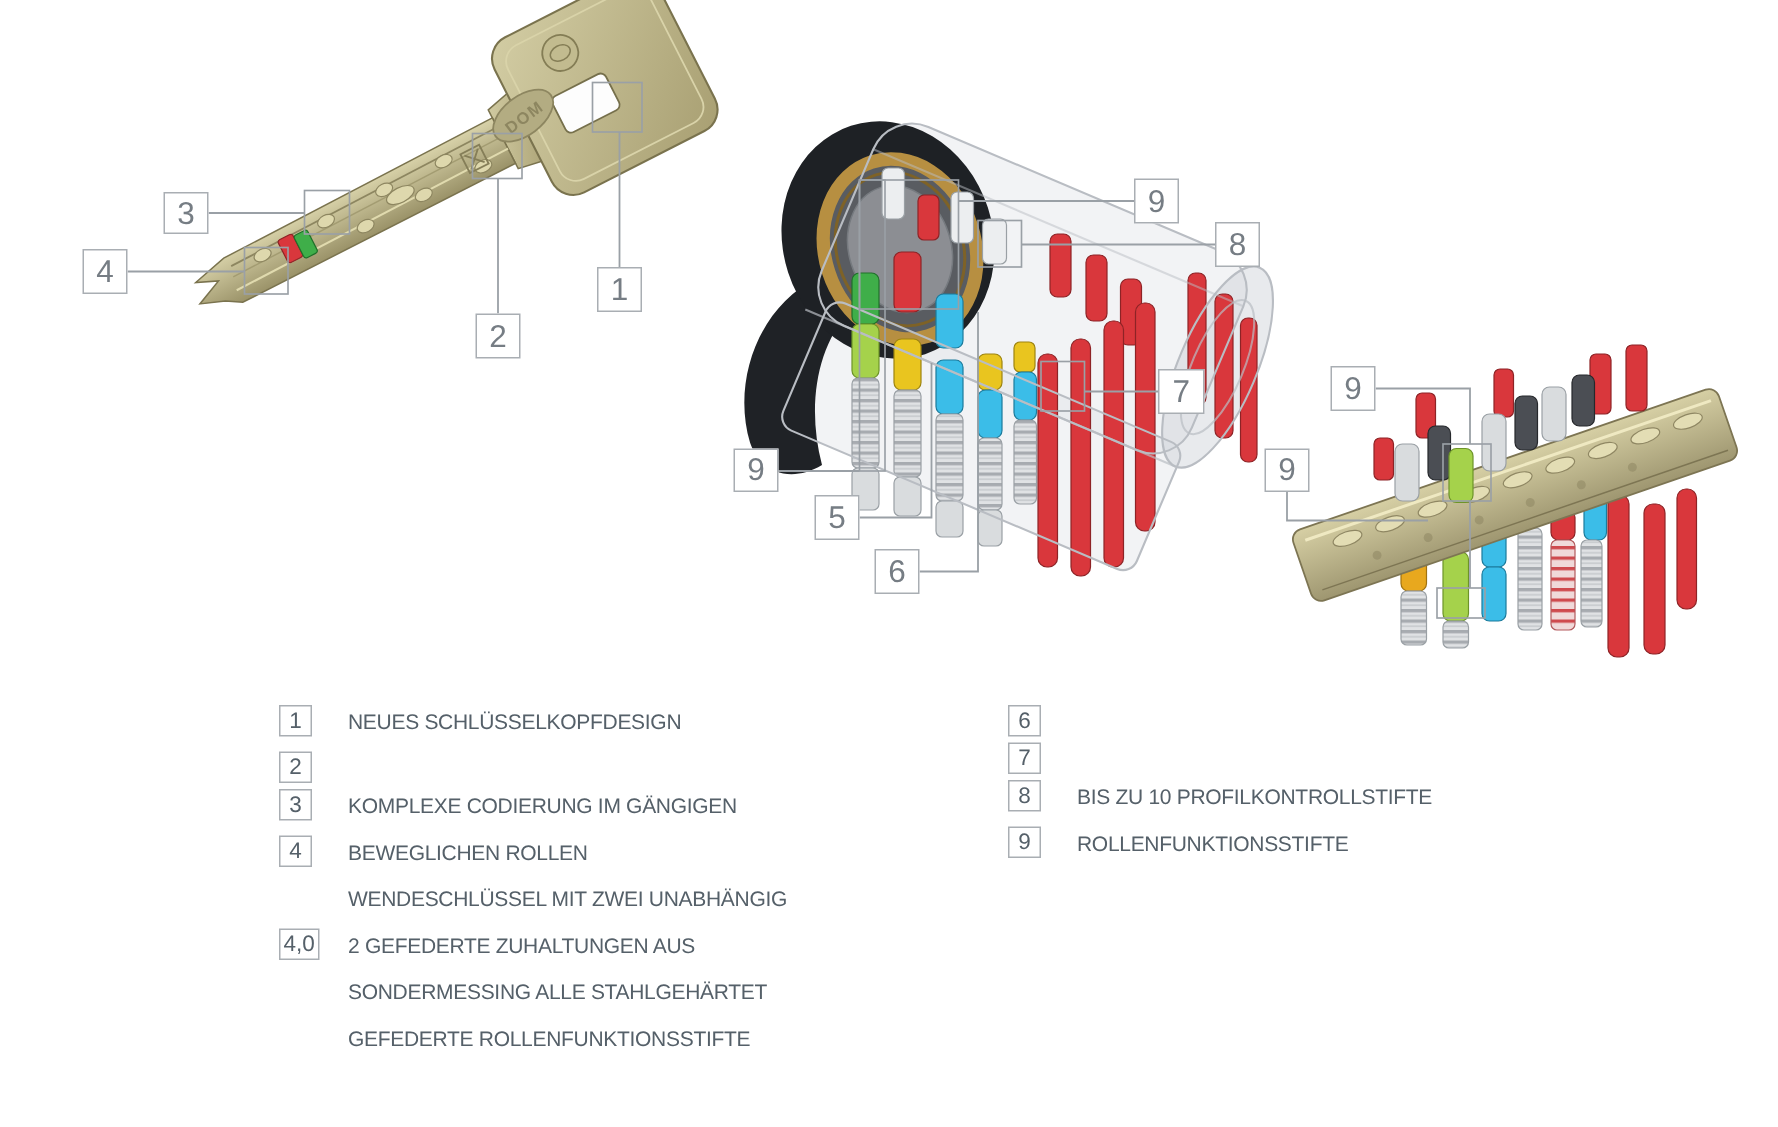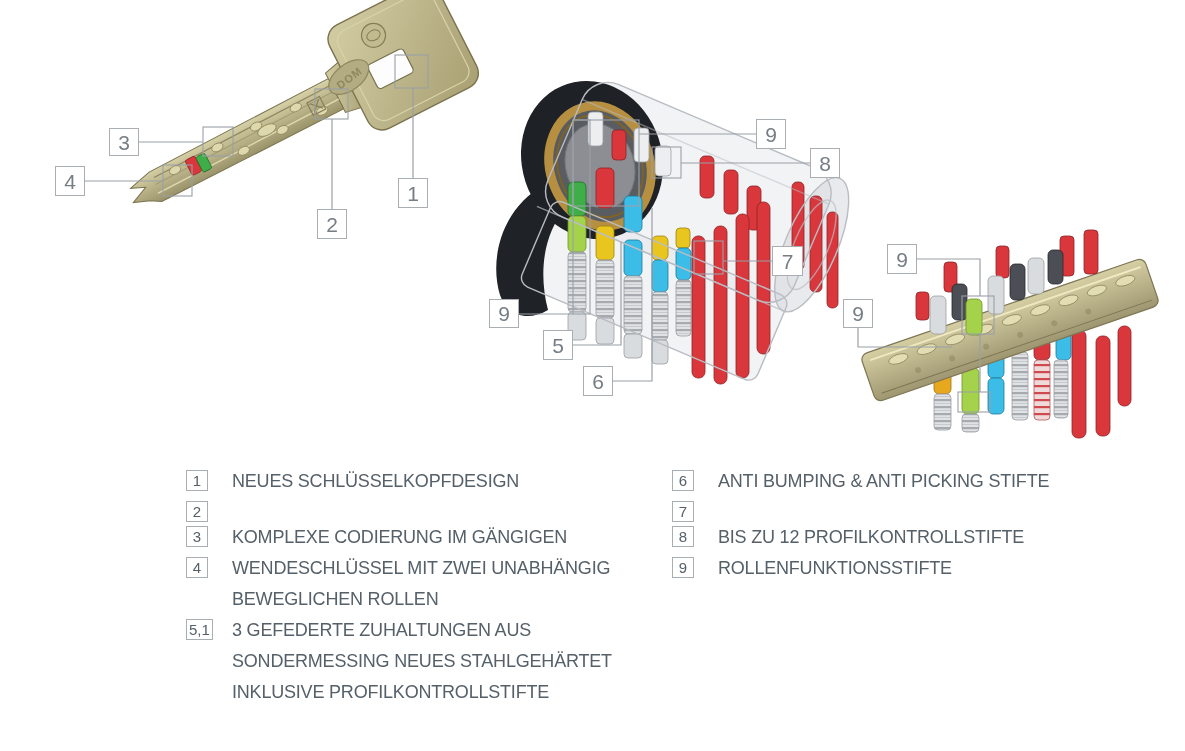--- a/index.html
+++ b/index.html
@@ -17,21 +17,21 @@
   
   .legend-col{position:absolute;top:466px;}
   #legend-left{left:186px;width:440px;}
   #legend-right{left:672px;width:420px;}
   .legend-item{display:flex;align-items:flex-start;}
   .num-cell{width:46px;flex:0 0 46px;padding-top:4px;box-sizing:border-box;}
   .num-box{display:inline-flex;align-items:center;justify-content:center;
     min-width:22px;height:21px;padding:0 2px;box-sizing:border-box;
     border:1px solid var(--box_border,#a9aeb3);background:#fff;
     font-size:15px;color:var(--text,#556069);}
-  .legend-text{color:var(--text,#556069);font-size:18px;line-height:31px;
+  .legend-text{color:var(--text,#556069);font-size:14px;line-height:31px;
     letter-spacing:-0.2px;}
 
   
   .f-red{fill:var(--pin_red,#d9373c);stroke:#8e2326;stroke-width:.8;}
   .f-green{fill:var(--pin_green,#3fae49);stroke:#20702a;stroke-width:.8;}
   .f-lgreen{fill:var(--pin_green_light,#a5d24b);stroke:#6d9428;stroke-width:.8;}
   .f-yellow{fill:var(--pin_yellow,#e9c51f);stroke:#9d8410;stroke-width:.8;}
   .f-orange{fill:var(--pin_orange,#e8a81e);stroke:#a07210;stroke-width:.8;}
   .f-cyan{fill:var(--pin_cyan,#3bbde8);stroke:#1b7b9c;stroke-width:.8;}
   .f-dark{fill:var(--pin_dark,#4b4e54);stroke:#26282c;stroke-width:.8;}
@@ -312,48 +312,45 @@
     </div>
     <div class="legend-item">
       <span class="num-cell"><span class="num-box">3</span></span>
       <div class="legend-text">
         <div>KOMPLEXE CODIERUNG IM GÄNGIGEN</div>
       </div>
     </div>
     <div class="legend-item">
       <span class="num-cell"><span class="num-box">4</span></span>
       <div class="legend-text">
+        <div>BEWEGLICHEN ROLLEN</div>
         <div>WENDESCHLÜSSEL MIT ZWEI UNABHÄNGIG</div>
-        <div>BEWEGLICHEN ROLLEN</div>
-      </div>
-    </div>
-    <div class="legend-item">
-      <span class="num-cell"><span class="num-box">5,1</span></span>
-      <div class="legend-text">
-        <div>3 GEFEDERTE ZUHALTUNGEN AUS</div>
-        <div>SONDERMESSING NEUES STAHLGEHÄRTET</div>
-        <div>INKLUSIVE PROFILKONTROLLSTIFTE</div>
+      </div>
+    </div>
+    <div class="legend-item">
+      <span class="num-cell"><span class="num-box">4,0</span></span>
+      <div class="legend-text">
+        <div>2 GEFEDERTE ZUHALTUNGEN AUS</div>
+        <div>SONDERMESSING ALLE STAHLGEHÄRTET</div>
+        <div>GEFEDERTE ROLLENFUNKTIONSSTIFTE</div>
       </div>
     </div>
   </div>
 
   <div id="legend-right" class="legend-col">
     <div class="legend-item">
       <span class="num-cell"><span class="num-box">6</span></span>
-      <div class="legend-text">
-        <div>ANTI BUMPING &amp; ANTI PICKING STIFTE</div>
-      </div>
     </div>
     <div class="legend-item">
       <span class="num-cell"><span class="num-box">7</span></span>
     </div>
     <div class="legend-item">
       <span class="num-cell"><span class="num-box">8</span></span>
       <div class="legend-text">
-        <div>BIS ZU 12 PROFILKONTROLLSTIFTE</div>
+        <div>BIS ZU 10 PROFILKONTROLLSTIFTE</div>
       </div>
     </div>
     <div class="legend-item">
       <span class="num-cell"><span class="num-box">9</span></span>
       <div class="legend-text">
         <div>ROLLENFUNKTIONSSTIFTE</div>
       </div>
     </div>
   </div>
 

